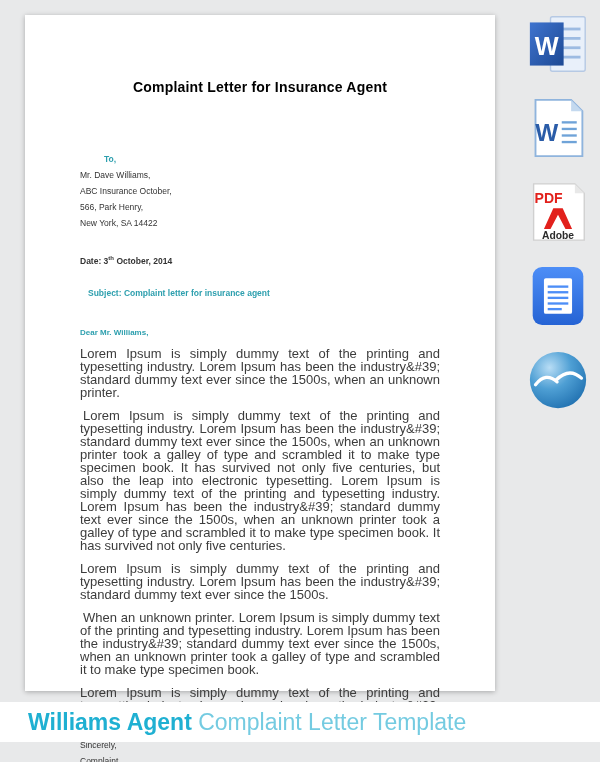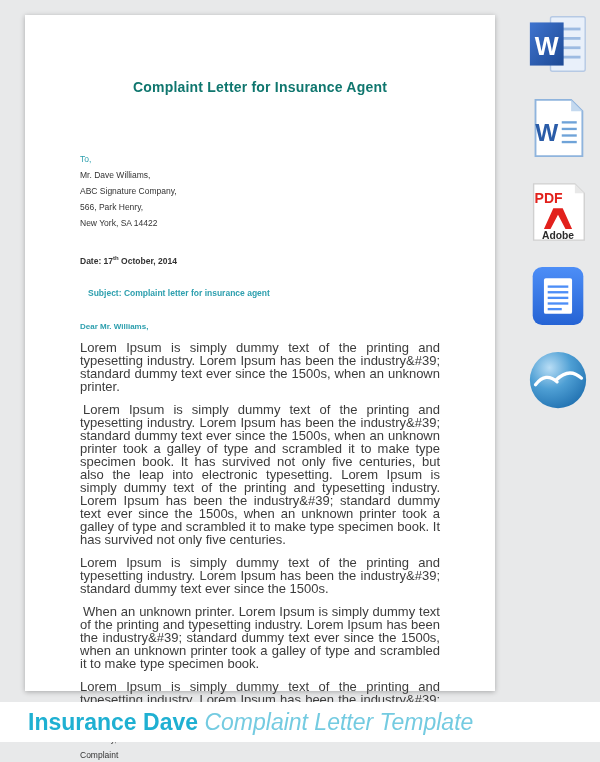--- a/index.html
+++ b/index.html
@@ -13,29 +13,29 @@
 
   
   .doc {
     position:absolute; left:25px; top:15px;
     width:470px; height:676px;
     background:#ffffff;
     box-shadow:0 1px 5px rgba(0,0,0,.28);
     padding:64px 55px 0 55px;
   }
   .doc-title {
-    color:#0f766e; font-size:14px; font-weight:600;
+    color:#000000; font-size:14px; font-weight:600;
     text-align:center; letter-spacing:.2px;
   }
   .addr { margin-top:56px; font-size:8.5px; color:#333; line-height:16px; }
-  .addr .to-label { color:#2d9fae; font-weight:normal; }
+  .addr .to-label { color:#2d9fae; font-weight:bold;margin-left:24px; }
   .date-line { margin-top:24px; font-size:8.5px; font-weight:bold; color:#333; }
   .date-line sup { font-size:6px; }
   .subject-line { margin-top:22px; font-size:8.5px; font-weight:bold; color:#2d9fae;padding-left:8px; }
-  .salutation { margin-top:24px; font-size:8px; font-weight:bold; color:#2d9fae; }
+  .salutation { margin-top:30px; font-size:8px; font-weight:bold; color:#2d9fae; }
   .body-para {
     margin-top:10px; font-size:13px; line-height:13px;
     color:#3c3c3c; text-align:justify;
   }
   .body-para.indent { text-indent:3px; }
   .closing-block { margin-top:12px; font-size:8.5px; color:#333; line-height:16px; }
   .signer { color:#2d9fae; font-weight:normal; }
 
   
   .sidebar {
@@ -46,37 +46,37 @@
   .fmt-icon svg { width:100%; height:100%; display:block; }
 
   
   .bottom-bar {
     position:absolute; left:0; bottom:20px;
     width:600px; height:40px; background:#ffffff;
     display:flex; align-items:center; padding-left:28px;
     font-size:23px;
   }
   .footer-bold { color:#1fb0d2; font-weight:bold; }
-  .footer-light { color:#74cbe1; font-weight:400; white-space:pre;font-style:italic; }
+  .footer-light { color:#74cbe1; font-weight:400; white-space:pre; }
 </style>
 </head>
 <body>
 
 <div class="doc">
   <h1 class="doc-title">Complaint Letter for Insurance Agent</h1>
 
   <div class="addr">
     <div class="to-label">To,</div>
     <div>Mr. Dave Williams,</div>
-    <div>ABC Signature Company,</div>
+    <div>ABC Insurance October,</div>
     <div>566, Park Henry,</div>
     <div>New York, SA 14422</div>
   </div>
 
-  <div class="date-line"><span>Date: 17</span><sup>th</sup><span> October, 2014</span></div>
+  <div class="date-line"><span>Date: 3</span><sup>th</sup><span> October, 2014</span></div>
 
   <div class="subject-line">Subject: Complaint letter for insurance agent</div>
   <div class="salutation">Dear Mr. Williams,</div>
 
   <p class="body-para">Lorem Ipsum is simply dummy text of the printing and typesetting industry. Lorem Ipsum has been the industry&amp;#39; standard dummy text ever since the 1500s, when an unknown printer.</p>
   <p class="body-para indent">Lorem Ipsum is simply dummy text of the printing and typesetting industry. Lorem Ipsum has been the industry&amp;#39; standard dummy text ever since the 1500s, when an unknown printer took a galley of type and scrambled it to make type specimen book. It has survived not only five centuries, but also the leap into electronic typesetting. Lorem Ipsum is simply dummy text of the printing and typesetting industry. Lorem Ipsum has been the industry&amp;#39; standard dummy text ever since the 1500s, when an unknown printer took a galley of type and scrambled it to make type specimen book. It has survived not only five centuries.</p>
   <p class="body-para">Lorem Ipsum is simply dummy text of the printing and typesetting industry. Lorem Ipsum has been the industry&amp;#39; standard dummy text ever since the 1500s.</p>
   <p class="body-para indent">When an unknown printer. Lorem Ipsum is simply dummy text of the printing and typesetting industry. Lorem Ipsum has been the industry&amp;#39; standard dummy text ever since the 1500s, when an unknown printer took a galley of type and scrambled it to make type specimen book.</p>
   <p class="body-para">Lorem Ipsum is simply dummy text of the printing and typesetting industry. Lorem Ipsum has been the industry&amp;#39; standard dummy text ever since the 1500s.</p>
 
@@ -164,15 +164,15 @@
       </defs>
       <circle cx="32" cy="32" r="30" fill="url(#goo)"></circle>
       <path d="M8 37 Q19 23 31 34" fill="none" stroke="#ffffff" stroke-width="3.5" stroke-linecap="round"></path>
       <path d="M30 32 Q44 18 57 30" fill="none" stroke="#ffffff" stroke-width="3.5" stroke-linecap="round"></path>
     </svg>
   </div>
 
 </div>
 
 <div class="bottom-bar">
-  <span class="footer-bold">Insurance Dave</span>
+  <span class="footer-bold">Williams Agent</span>
     <span class="footer-light"> Complaint Letter Template</span>
 </div>
 
 </body></html>

